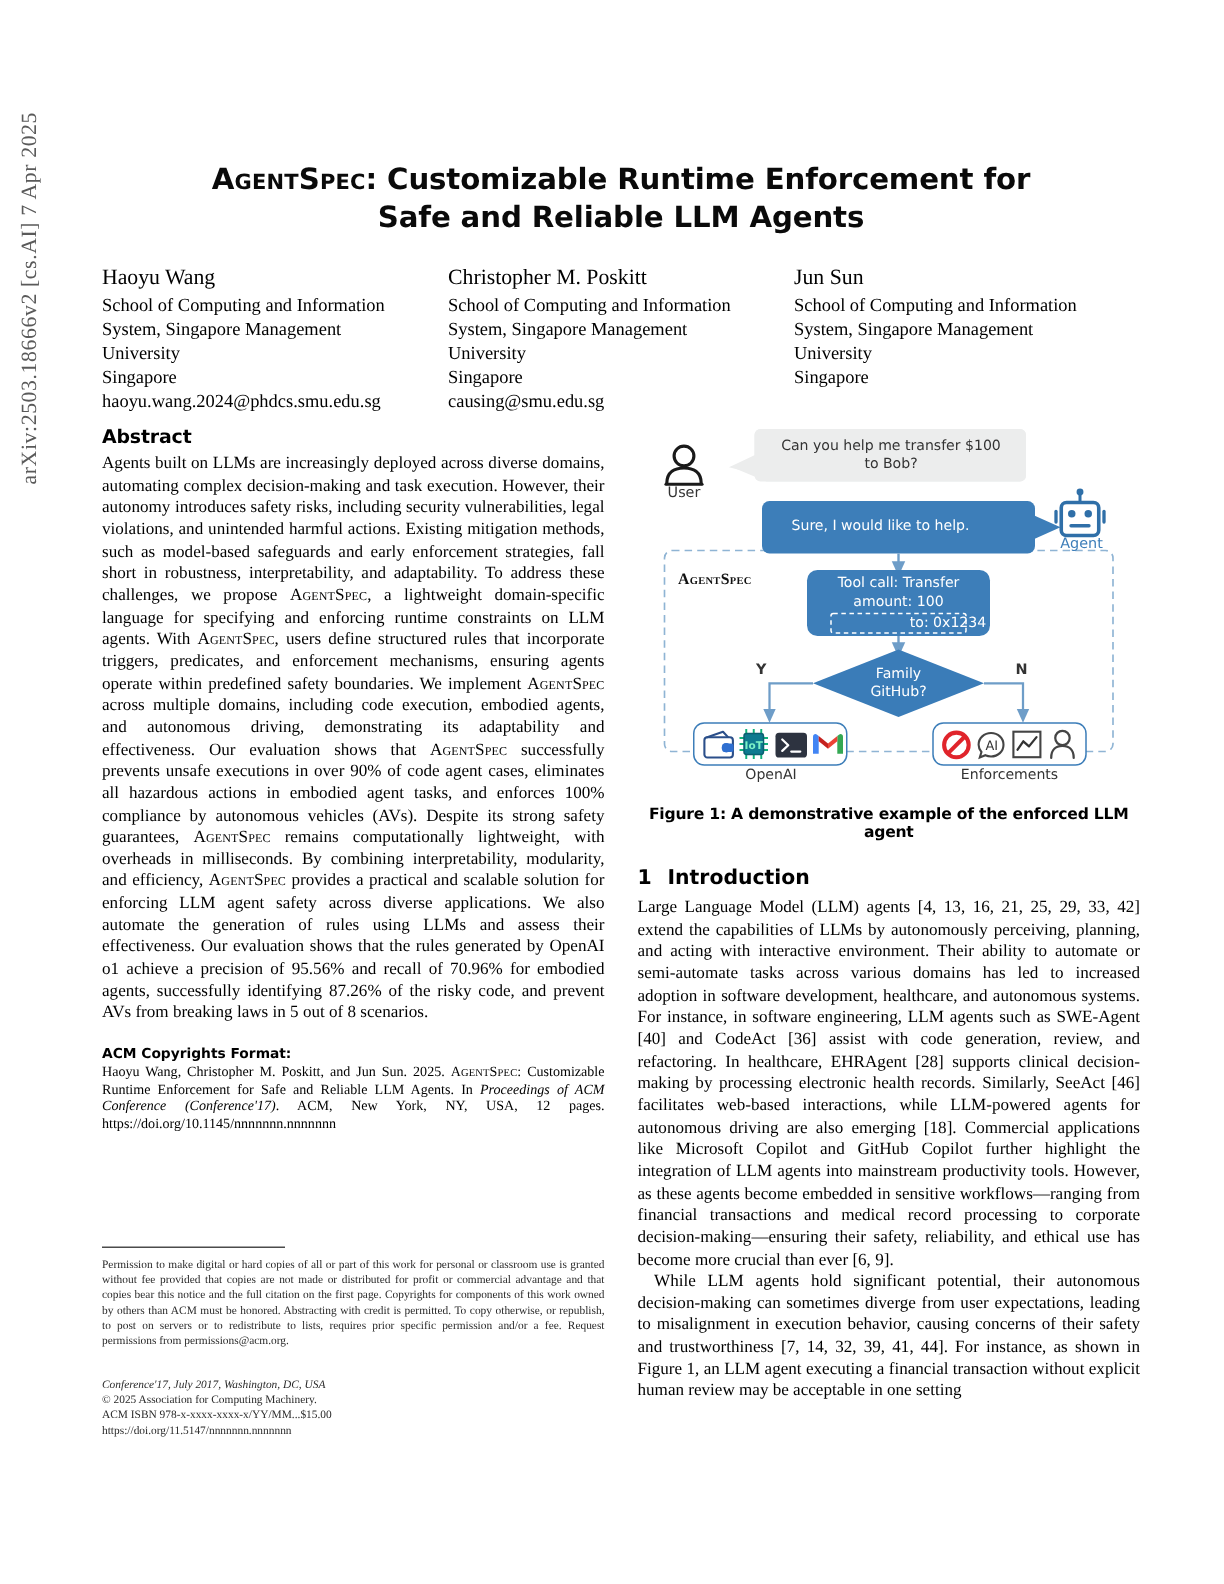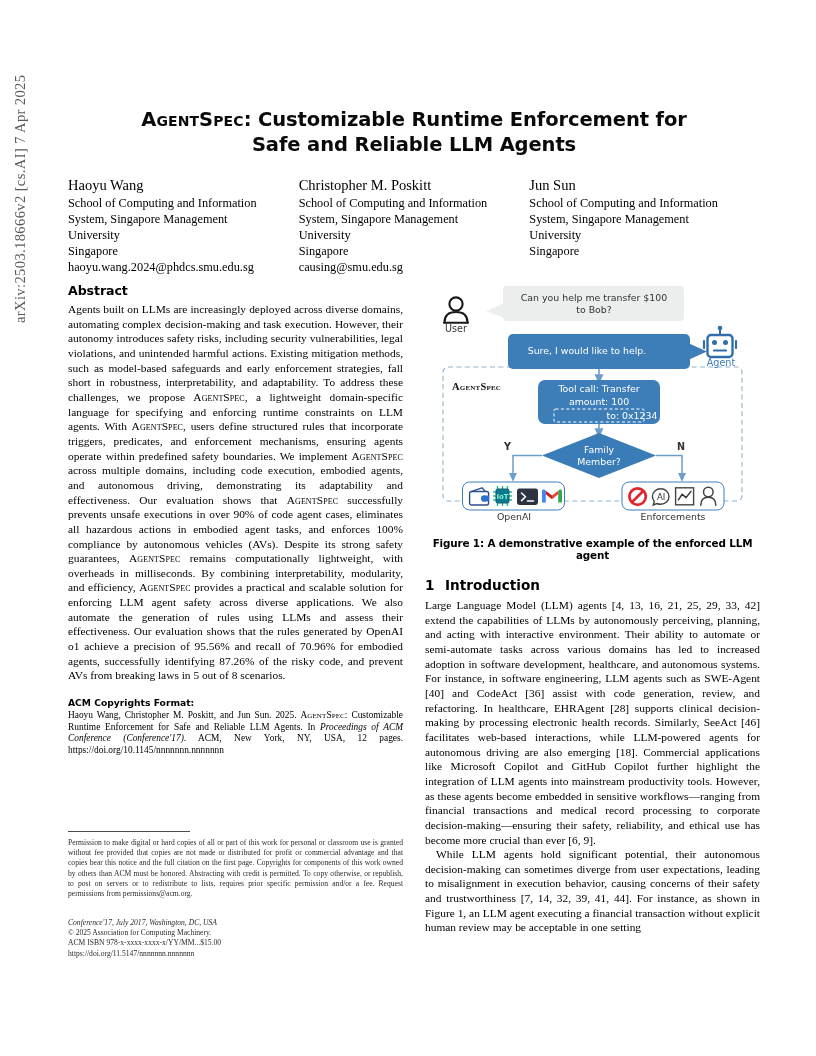--- a/index.html
+++ b/index.html
@@ -411,21 +411,21 @@
 
         <div class="fig-text-white" style="left:72px; top:62px; width:180px;">Sure, I would like to help.</div>
 
         <div id="agentspec-tag" style="left:27px; top:98px;">AgentSpec</div>
 
         <div class="fig-text-white" style="left:114px; top:100px; width:120px;">Tool call: Transfer</div>
         <div class="fig-text-white" style="left:114px; top:113px; width:120px;">amount: 100</div>
         <div class="fig-text-white" style="left:114px; top:127px; width:102px;padding-left:42px;">to: 0x1234</div>
 
         <div class="fig-text-white" style="left:134px; top:161px; width:80px;">Family</div>
-        <div class="fig-text-white" style="left:134px; top:173px; width:80px;">Member?</div>
+        <div class="fig-text-white" style="left:134px; top:173px; width:80px;">GitHub?</div>
 
         <div class="yn" style="left:79px; top:158px;">Y</div>
         <div class="yn" style="left:252px; top:158px;">N</div>
 
         <div class="fig-text-dark" style="left:38px; top:228px; width:102px;">OpenAI</div>
         <div class="fig-text-dark" style="left:197px; top:228px; width:102px;">Enforcements</div>
       </div>
 
       <div id="fig-caption">Figure 1: A demonstrative example of the enforced LLM agent</div>
 

